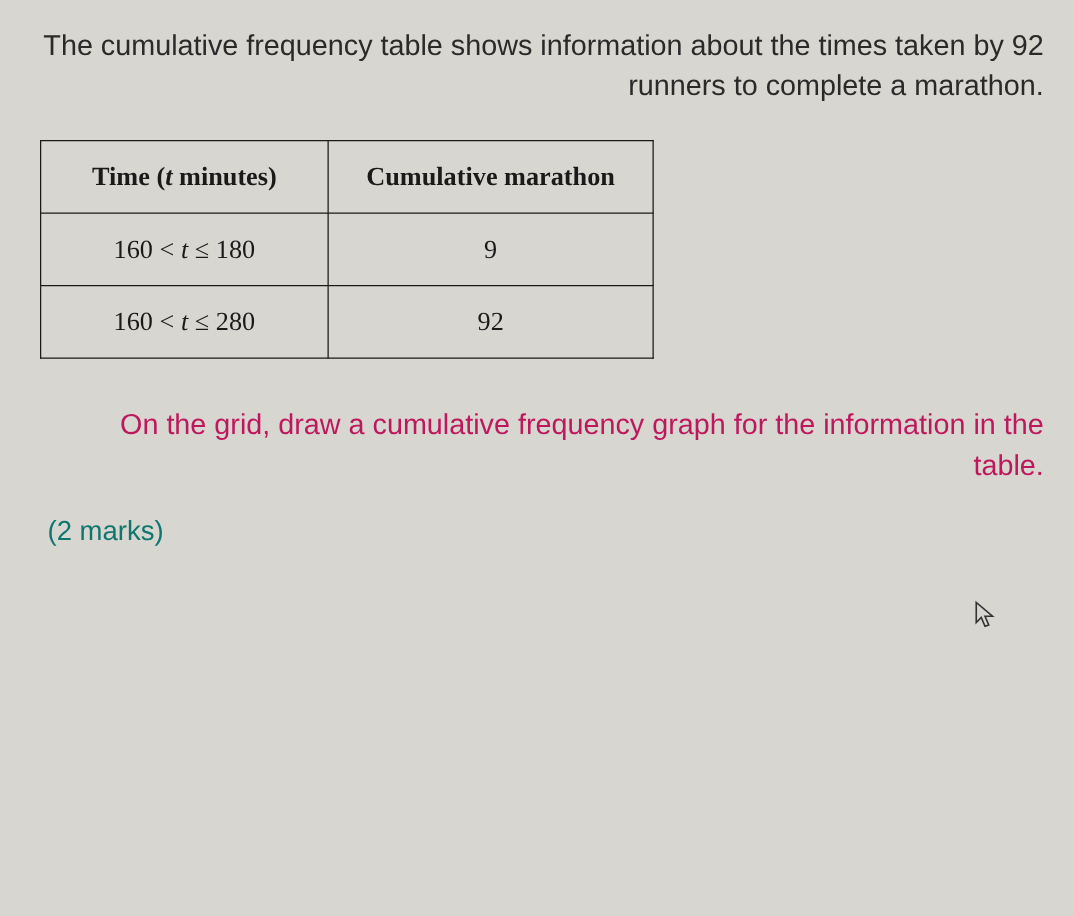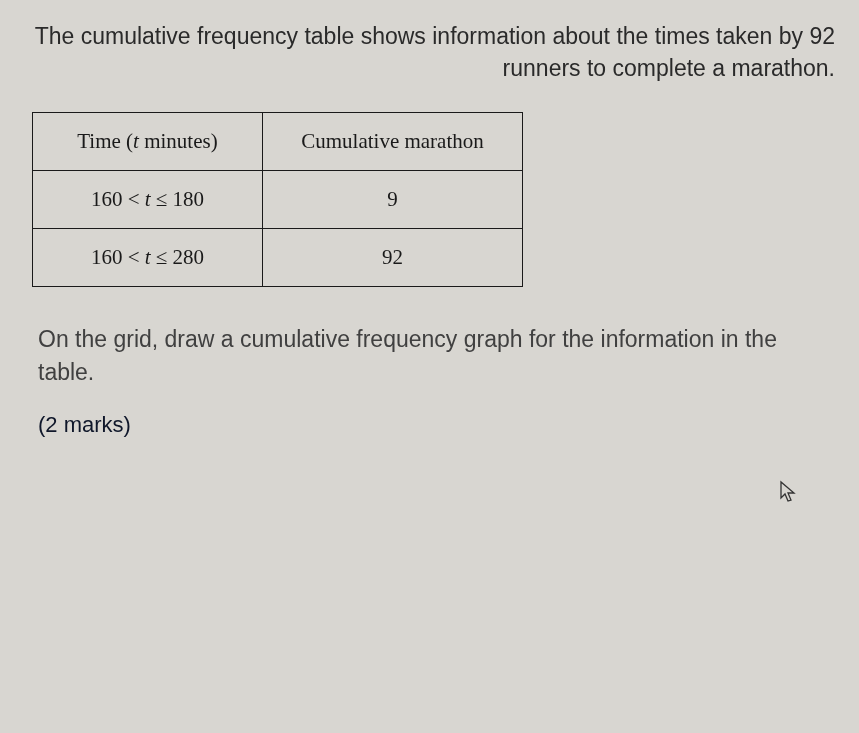--- a/index.html
+++ b/index.html
@@ -31,47 +31,48 @@
     }
     .data-table th,
     .data-table td {
       border: 1.5px solid #1a1a1a;
       padding: 16px 20px;
       text-align: center;
       font-family: "Times New Roman", Times, serif;
       font-size: 21px;
     }
     .data-table th {
-      font-weight: normal;
+      font-weight: bold;
       font-family: "Times New Roman", Times, serif;
     }
     .col-time {
       width: 230px;
     }
     .col-freq {
       width: 260px;
     }
     .math-expr {
       font-family: "Times New Roman", Times, serif;
       font-style: italic;
     }
     .math-num {
       font-style: normal;
     }
     .instruction {
       font-size: 23px;
       line-height: 1.4;
       margin-left: 14px;
       margin-bottom: 24px;
-      color: #404040;
+      color: #be185d;
+      text-align: right;
     }
     .marks {
       font-size: 22px;
       margin-left: 14px;
-      color: #0f172a;
+      color: #0f766e;
     }
     .cursor-icon {
       position: absolute;
       right: 60px;
       top: 480px;
       width: 20px;
       height: 24px;
       pointer-events: none;
     }
   </style>

